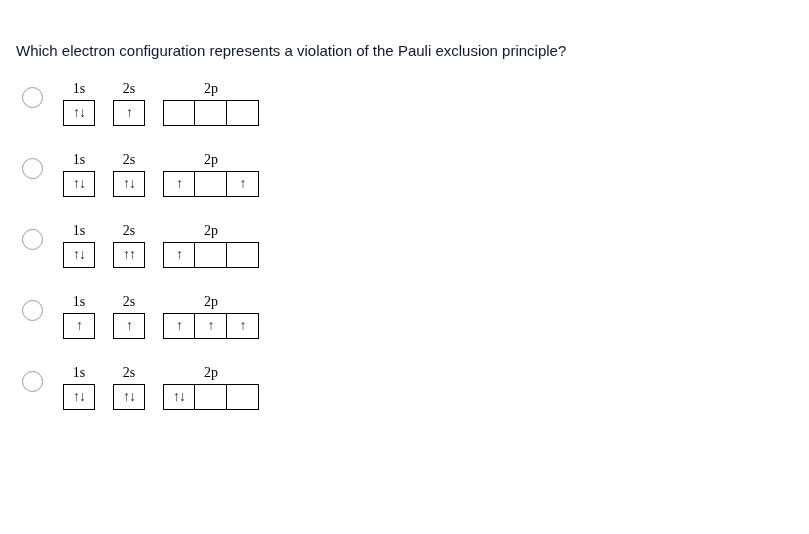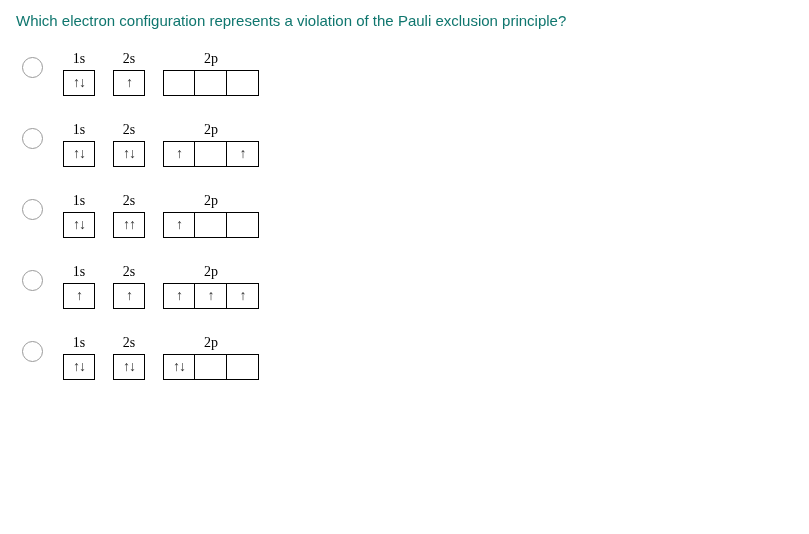--- a/index.html
+++ b/index.html
@@ -7,21 +7,22 @@
       font-size: 15px;
       color: #333;
       padding: 12px 16px;
       margin: 0;
       background: #fff;
       width: 809px;
       box-sizing: border-box;
     }
     .question {
       margin-bottom: 22px;
-      color: #0f766e;
+      color: #0f172a;
+      margin-top: 30px;
     }
     .options {
       display: flex;
       flex-direction: column;
       gap: 26px;
       padding-left: 6px;
     }
     .option-row {
       display: flex;
       align-items: flex-start;

